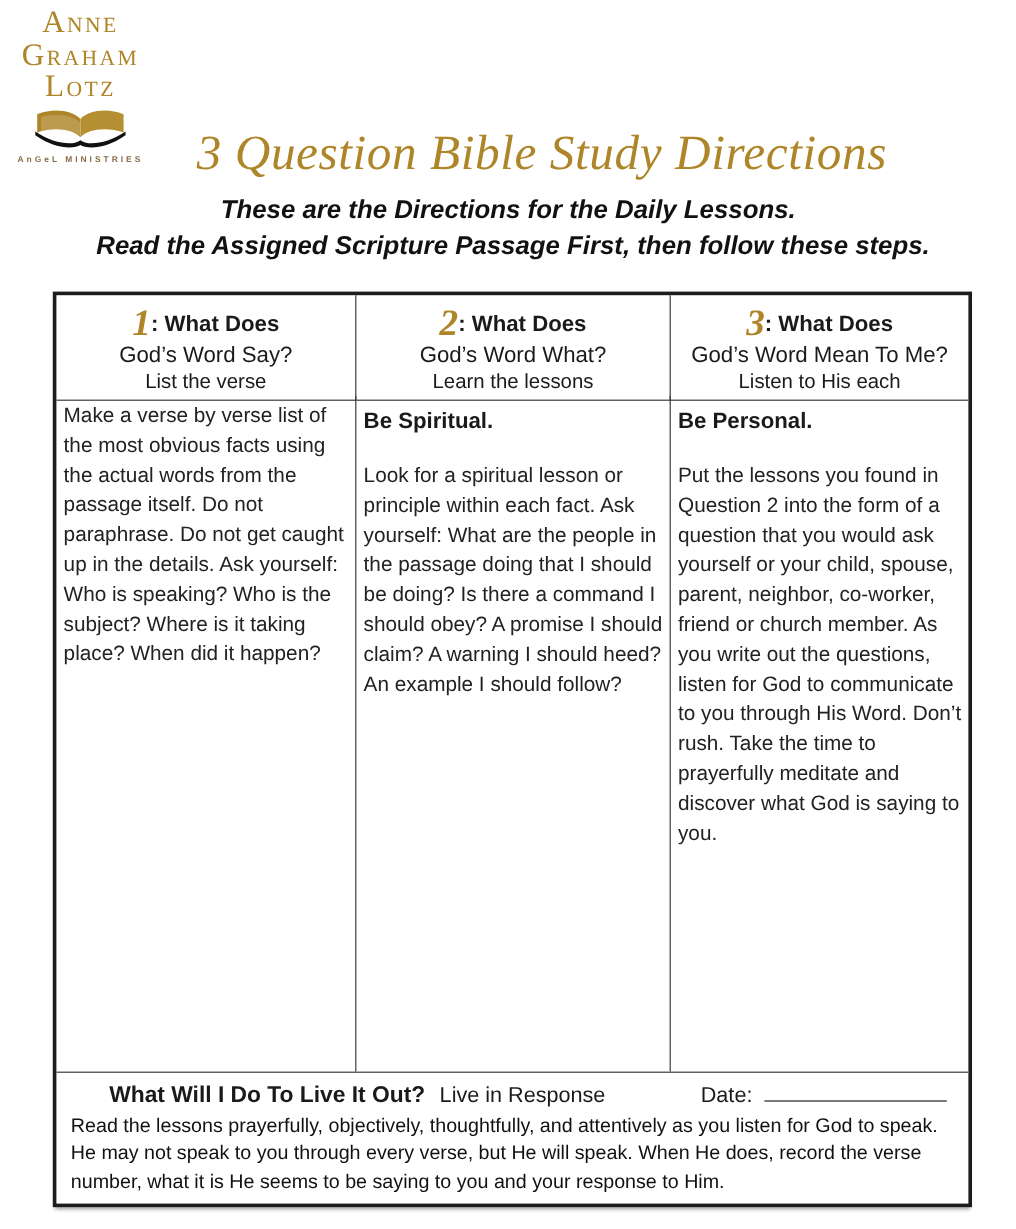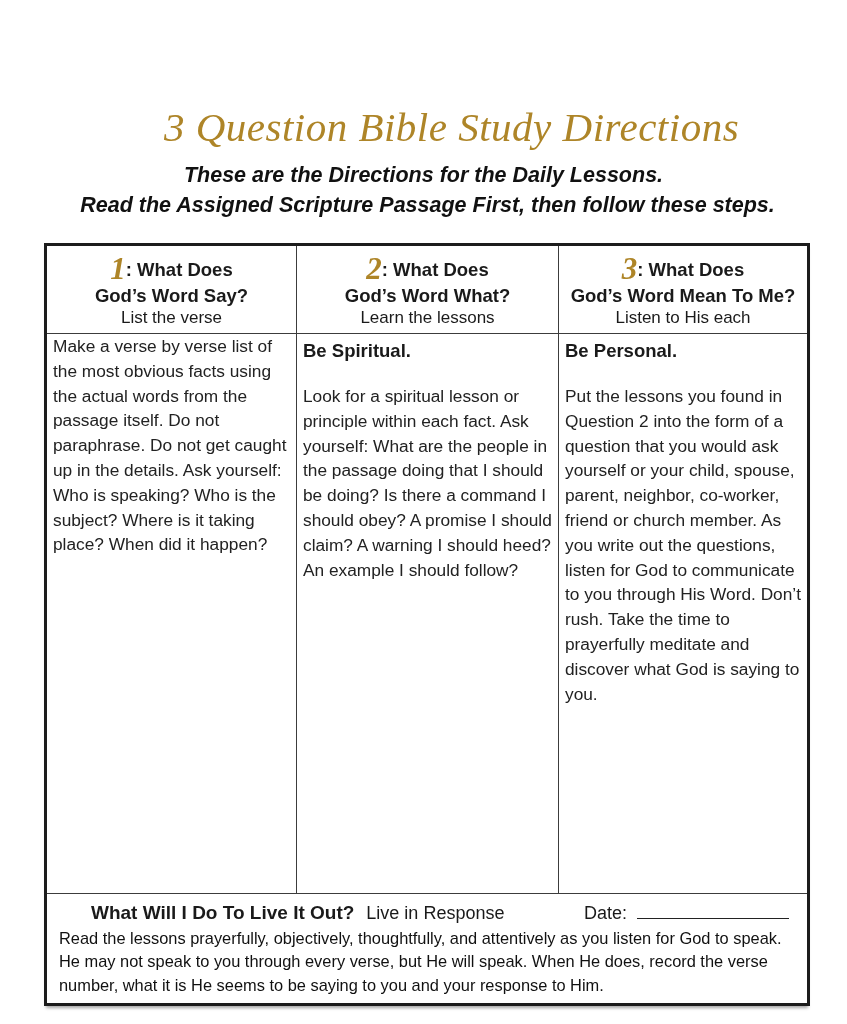--- a/index.html
+++ b/index.html
@@ -73,21 +73,21 @@
 
   .qnum {
     font-family: "Liberation Serif", serif;
     font-style: italic;
     font-size: 31px;
     color: #AE8528;
     line-height: 1;
     vertical-align: -3px;
   }
   .qline1 { font-weight: bold; font-size: 18.5px; line-height: 26px; }
-  .qline2 { font-weight: bold; font-size: 18.5px; line-height: 23px; }
+  .qline2 { font-weight: normal; font-size: 18.5px; line-height: 23px; }
   .qsub   { font-size: 17px; line-height: 22px; }
 
   .bodycell .bhead { font-weight: bold; font-size: 18.5px; margin: 6px 0 22px 0; }
   .bodycell .btext { font-size: 17.3px; line-height: 24.8px; color: #222; }
 
   
   .tfoot {
     border-top: 1px solid #3c3c3c;
     padding: 8px 12px 6px 12px;
   }
@@ -100,20 +100,32 @@
     display: inline-block; width: 152px; margin-left: 10px;
     border-bottom: 1.8px solid #222; height: 14px;
   }
   .foot-body { margin-top: 3px; font-size: 16.4px; line-height: 23.5px; color: #111; }
 </style>
 </head>
 <body>
 
 <div class="page">
 
+  <div class="logo">
+    <div class="name n1">Anne</div>
+    <div class="name n2">Graham</div>
+    <div class="name n3">Lotz</div>
+    <svg class="book" viewBox="0 0 100 50">
+      <path d="M50 14 C42 5 22 2 5 9 L5 28 C22 22 42 24 50 33 Z" fill="#AE8528"></path>
+      <path d="M50 14 C58 5 78 2 95 9 L95 28 C78 22 58 24 50 33 Z" fill="#B78F33"></path>
+      <path d="M50 18 C43 10 25 7 9 12 L9 27 C25 23 43 25 50 32 Z" fill="#fff" opacity="0.18"></path>
+      <path d="M3 27 C22 40 43 42 50 36 C57 42 78 40 97 27 L97 31 C76 46 56 45 50 41 C44 45 24 46 3 31 Z" fill="#111"></path>
+    </svg>
+    <div class="ministry">AnGeL MINISTRIES</div>
+  </div>
 
   <div class="doc-title">3 Question Bible Study Directions</div>
   <div class="doc-subtitle sub1">These are the Directions for the Daily Lessons.</div>
   <div class="doc-subtitle sub2">Read the Assigned Scripture Passage First, then follow these steps.</div>
 
   <div class="grid">
 
     <div class="row thead">
       <div class="cell c0">
         <div class="qline1">

